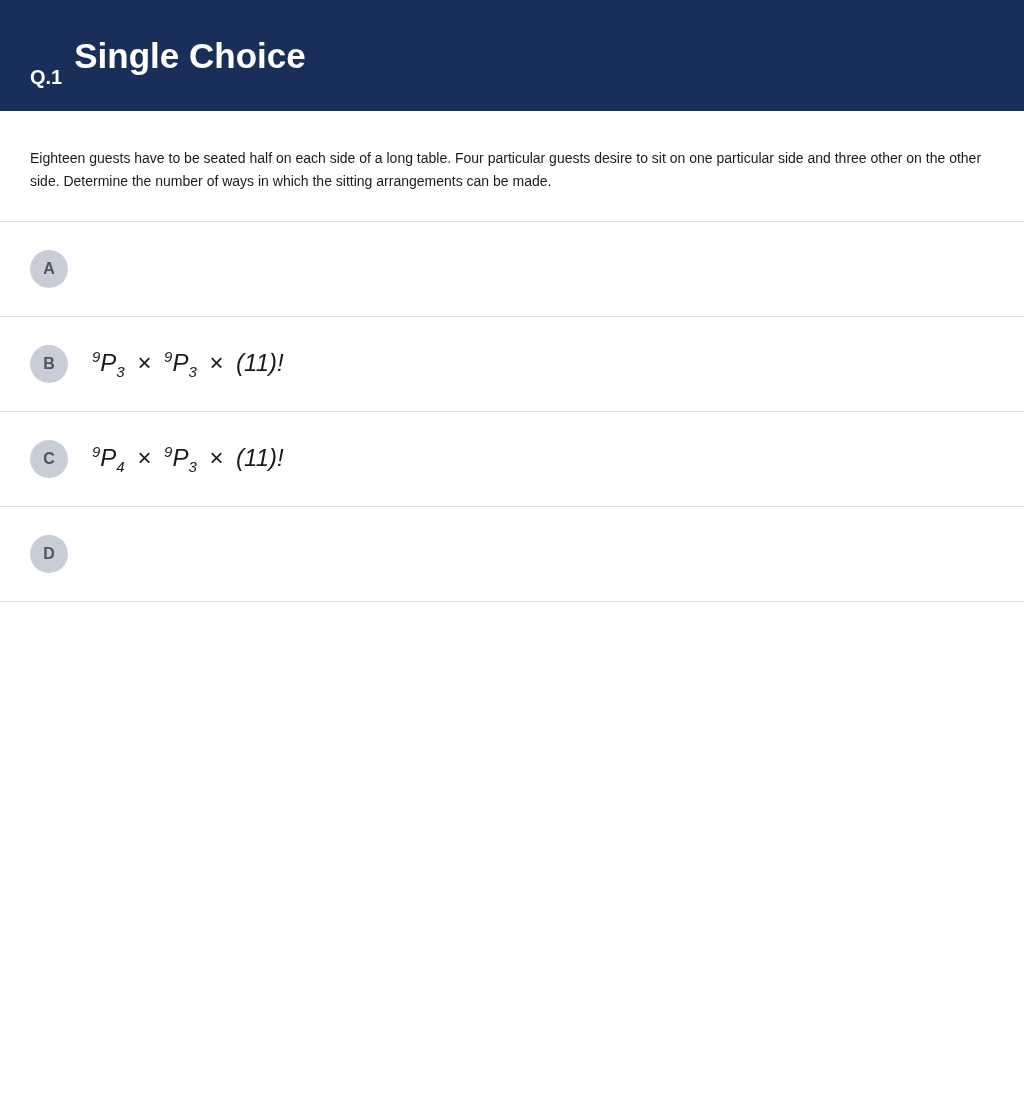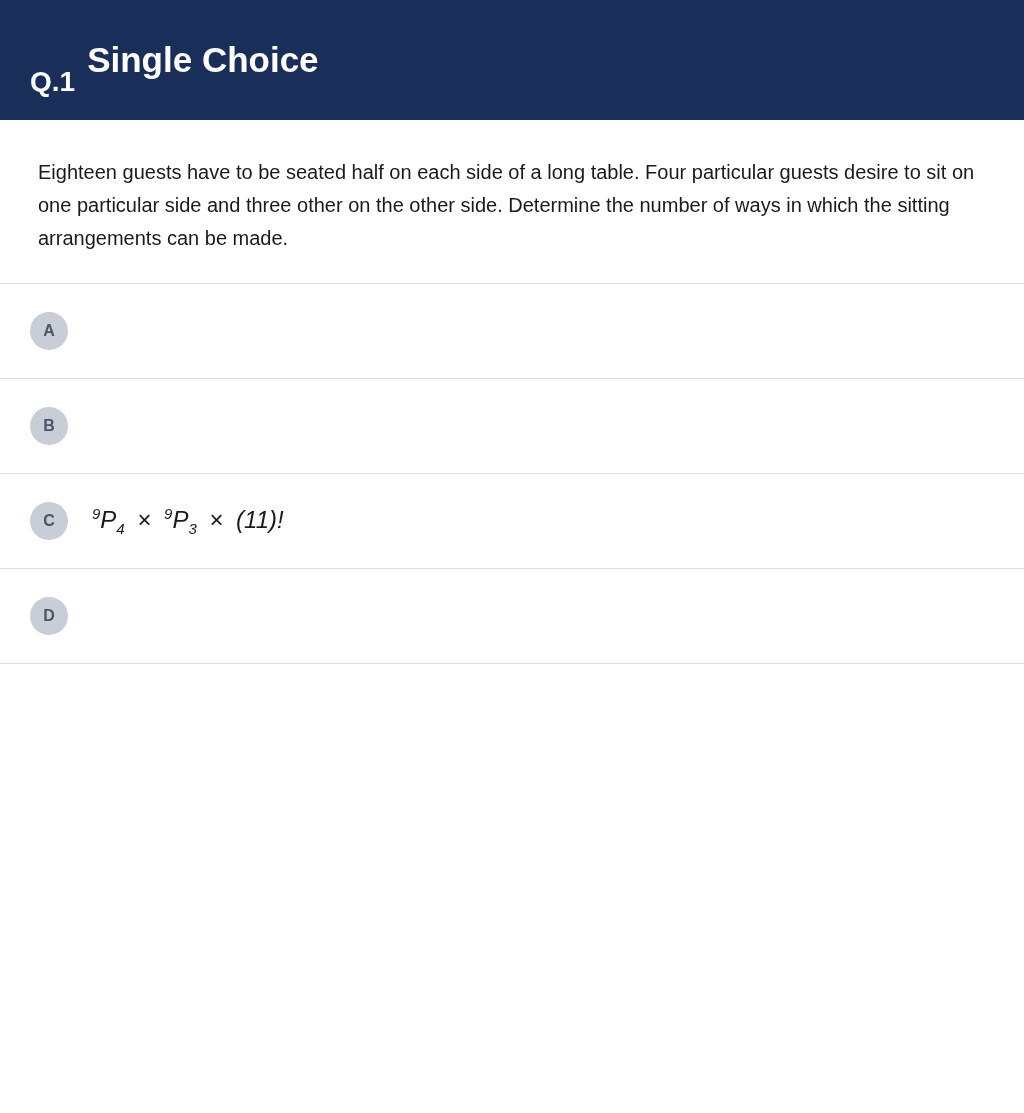--- a/index.html
+++ b/index.html
@@ -18,41 +18,40 @@
     .header {
       background-color: #1a2e5a;
       padding: 22px 30px;
       display: flex;
       align-items: center;
       gap: 12px;
     }
 
     .header-q-number {
       color: #ffffff;
-      font-size: 28px;
+      font-size: 20px;
       font-weight: 700;
       margin-top: 44px;
     }
 
     .header-title {
       color: #ffffff;
       font-size: 35px;
       font-weight: 700;
     }
 
     .question-section {
       padding: 36px 30px 28px 30px;
       border-bottom: 1.5px solid #e0e0e0;
     }
 
     .question-text {
-      font-size: 20px;
+      font-size: 14px;
       color: #1a1a1a;
       line-height: 1.65;
-      margin-left: 8px;
     }
 
     .options-list {
       list-style: none;
     }
 
     .option-item {
       display: flex;
       align-items: center;
       padding: 28px 30px;
@@ -111,20 +110,23 @@
 </div>
 
 <ul class="options-list">
 
   <li class="option-item">
     <div class="option-badge">A</div>
   </li>
 
   <li class="option-item">
     <div class="option-badge">B</div>
+    <span class="option-formula">
+      <sup class="sup-text">9</sup>P<sub class="sub-text">3</sub>&nbsp;<span class="times-sym">×</span>&nbsp;<sup class="sup-text">9</sup>P<sub class="sub-text">3</sub>&nbsp;<span class="times-sym">×</span>&nbsp;(11)!
+    </span>
   </li>
 
   <li class="option-item">
     <div class="option-badge">C</div>
     <span class="option-formula">
       <sup class="sup-text">9</sup>P<sub class="sub-text">4</sub>&nbsp;<span class="times-sym">×</span>&nbsp;<sup class="sup-text">9</sup>P<sub class="sub-text">3</sub>&nbsp;<span class="times-sym">×</span>&nbsp;(11)!
     </span>
   </li>
 
   <li class="option-item">

